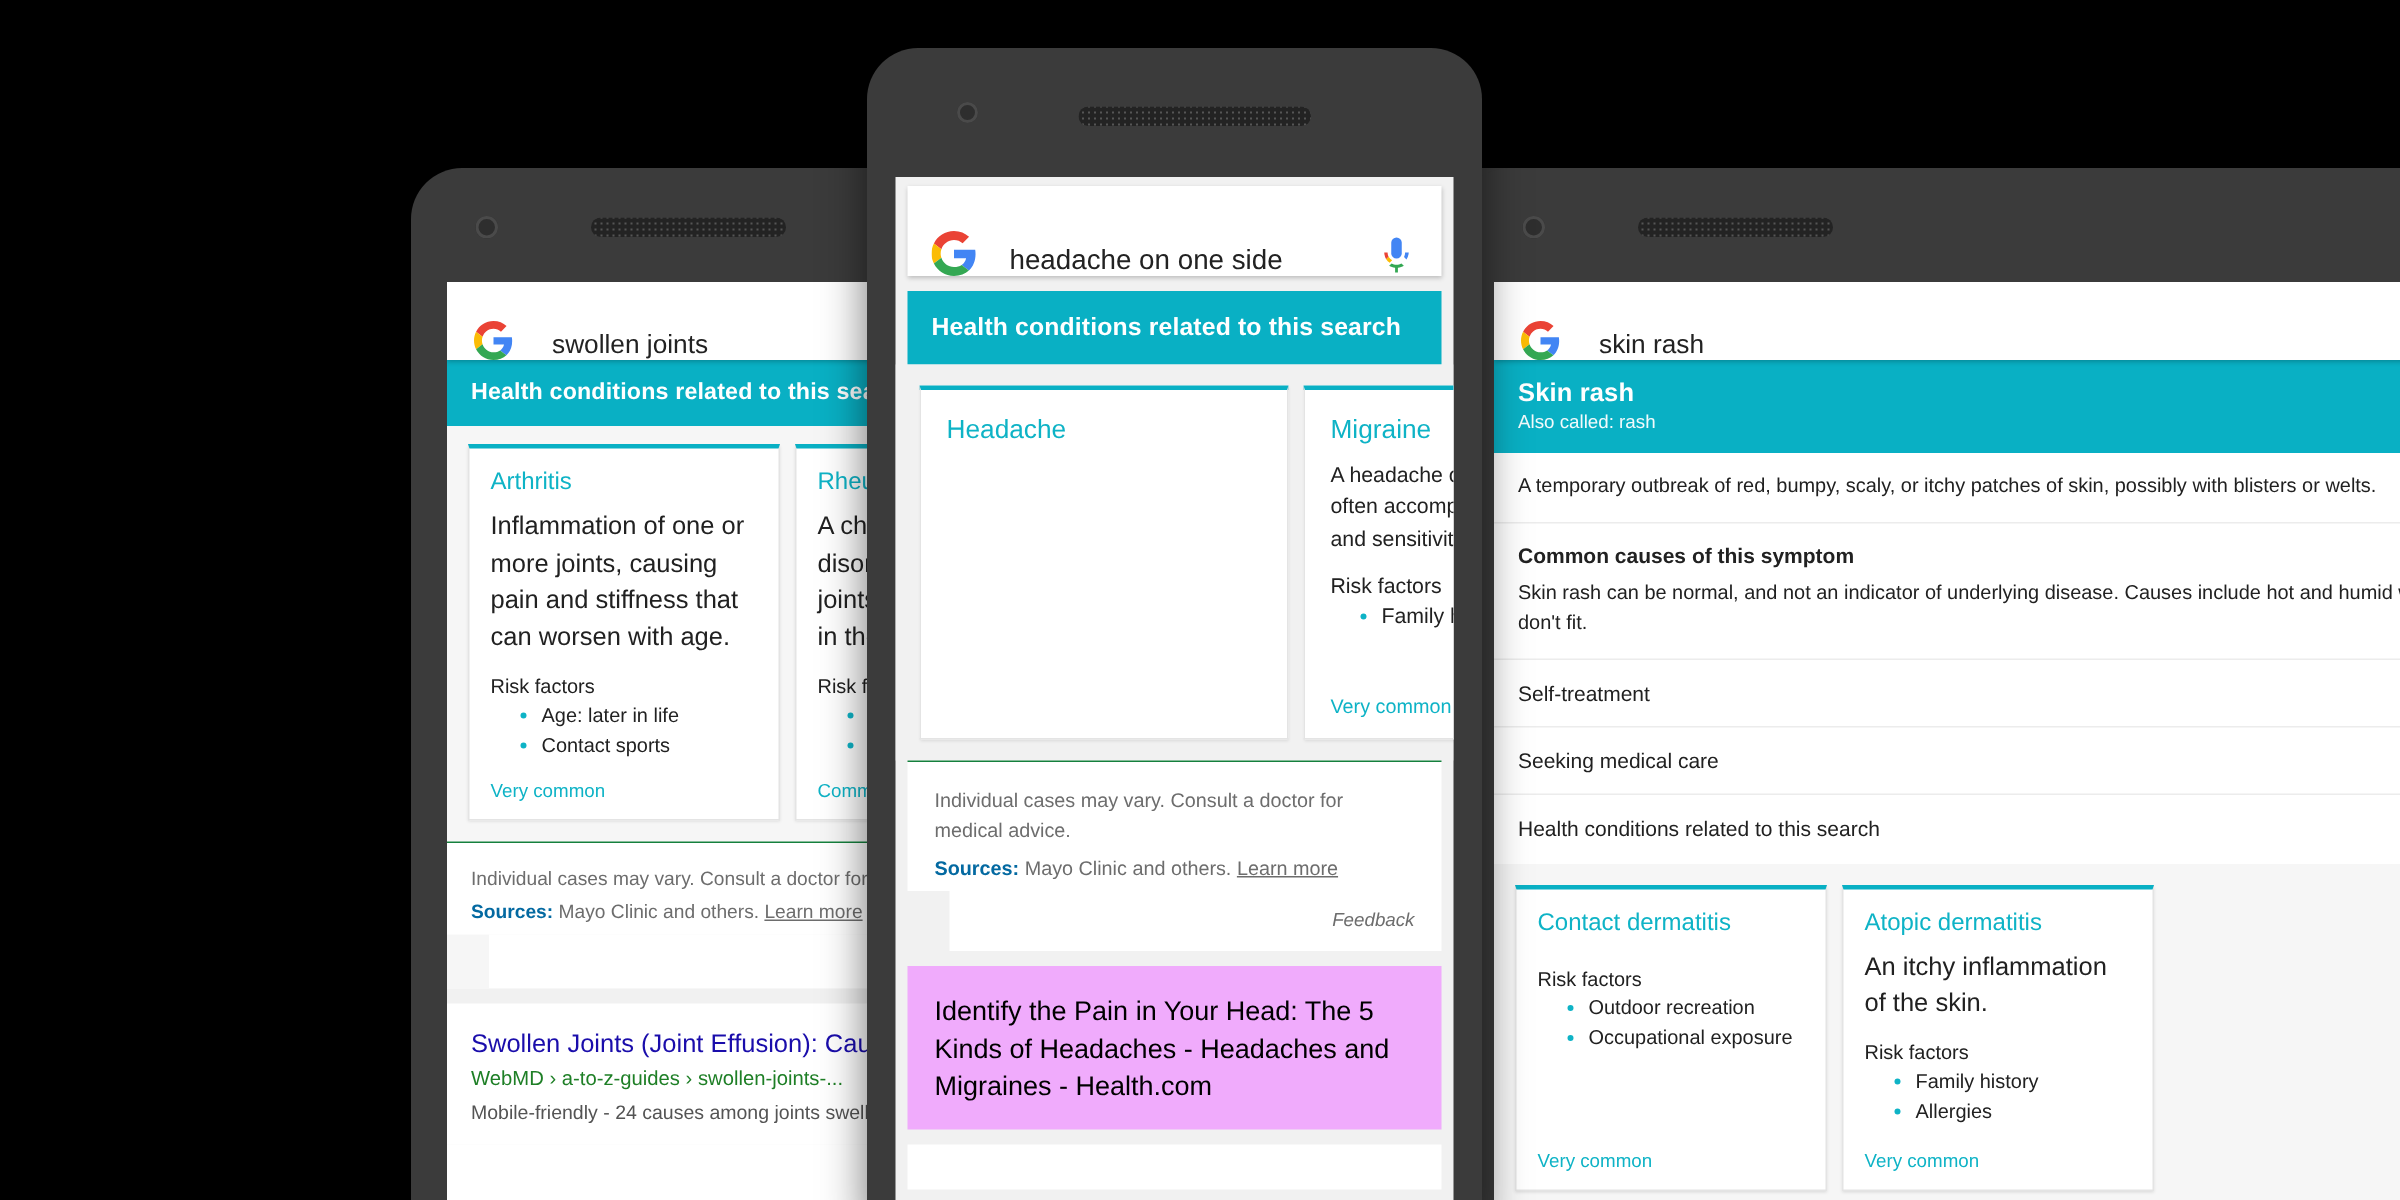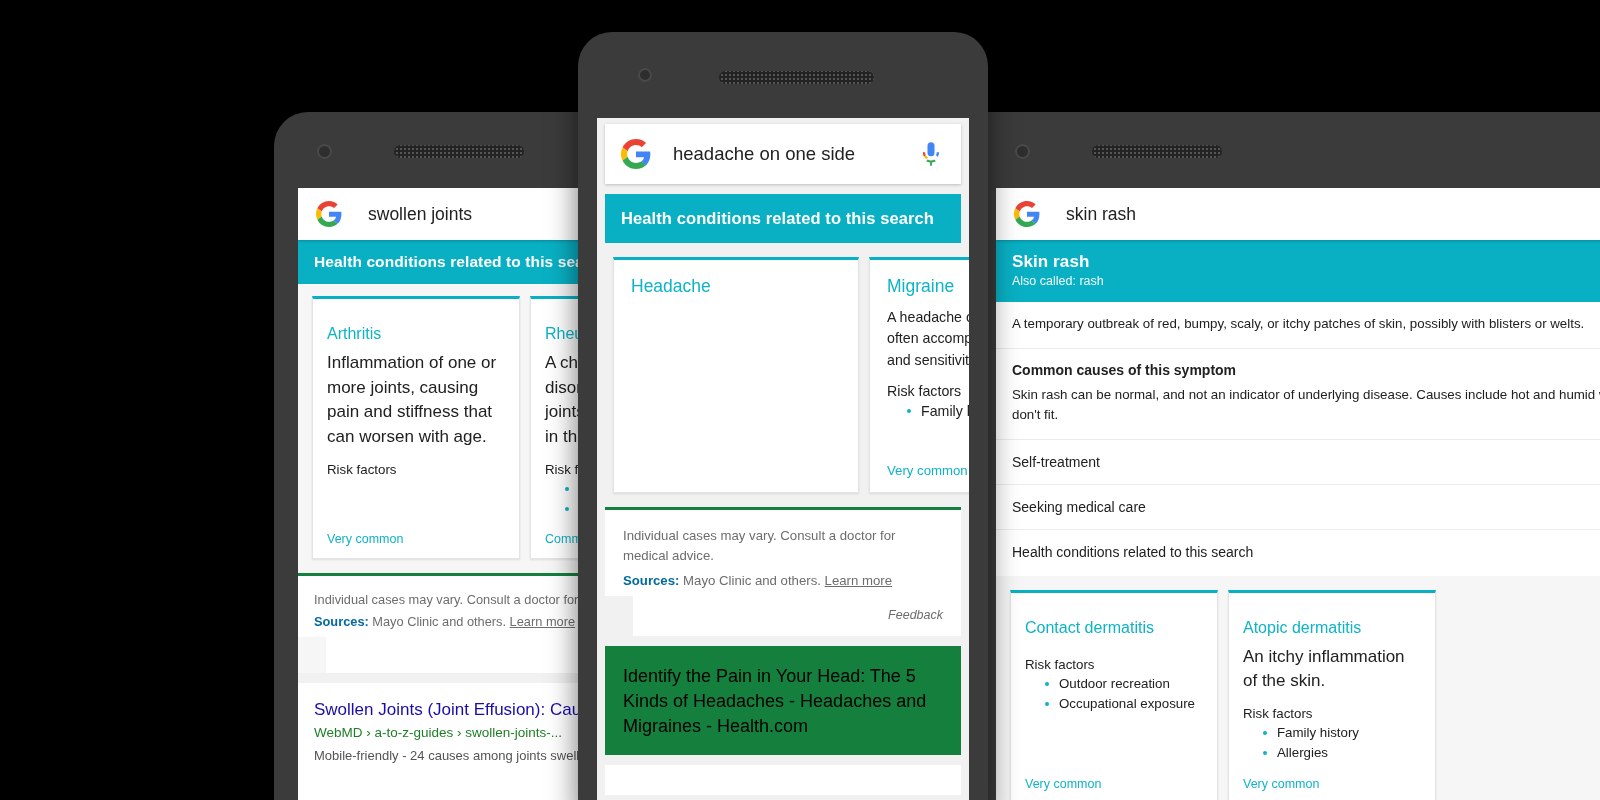--- a/index.html
+++ b/index.html
@@ -15,52 +15,52 @@
   .phone.rounded-top{border-top-left-radius:34px;border-top-right-radius:34px;}
   .bezel-top{position:absolute;left:0;right:0;top:0;height:76px;}
   .camera{position:absolute;width:15px;height:15px;border-radius:50%;
           background:#2e2e2e;box-shadow:inset 0 0 0 2px #4a4a4a;}
   .speaker{position:absolute;height:13px;border-radius:7px;background:#232323;
            background-image:radial-gradient(#555 0.8px,transparent 0.9px);
            background-size:4px 4px;background-position:1px 2px;}
   .screen{position:absolute;background:#ffffff;overflow:hidden;}
 
   
-  .searchbar{background:#fff;display:flex;align-items:center;height:52px;
+  .searchbar{background:#fff;display:flex;align-items:flex-end;height:52px;
              box-shadow:0 1px 3px rgba(0,0,0,.22);position:relative;}
   .g-logo{width:26px;height:26px;margin-left:18px;flex:none;position:relative;}
   .q-text{flex:1;margin-left:26px;font-size:17.5px;color:#222;white-space:nowrap;
           overflow:hidden;}
   .mic{width:26px;height:26px;margin-right:18px;flex:none;}
 
   
   .panel{background:#f6f6f6;}
   .teal-header{background:#09b0c4;color:#fff;font-weight:bold;display:flex;
                align-items:center;}
   .teal-header .th-title{font-size:15.5px;letter-spacing:.1px;}
   .teal-sub{font-size:12.5px;font-weight:normal;opacity:.95;margin-top:2px;}
 
   .cards-row{display:flex;gap:10px;padding:12px 10px 14px 14px;background:#f6f6f6;
              align-items:stretch;}
   .ccard{background:#fff;border:1px solid #e4e4e4;border-top:3px solid #09b0c4;
          box-shadow:0 1px 2px rgba(0,0,0,.10);display:flex;flex-direction:column;
          flex:none;justify-content:center;}
-  .ccard-inner{padding:26px 14px 12px 14px;display:flex;flex-direction:column;
+  .ccard-inner{padding:14px 14px 12px 14px;display:flex;flex-direction:column;
                height:100%;box-sizing:border-box;}
   .ccard h3{margin:0 0 8px 0;font-size:16px;font-weight:normal;color:#0eb3c6;}
   .ccard p{margin:0;font-size:17px;line-height:1.45;color:#212121;}
   .rf-label{margin-top:12px;font-size:13.3px;color:#212121;}
   .rf-list{margin:2px 0 0 0;padding-left:20px;list-style:none;}
   .rf-list li{font-size:13.3px;color:#212121;line-height:1.5;position:relative;
               padding-left:14px;}
   .rf-list li:before{content:"";position:absolute;left:0;top:8px;width:4px;height:4px;
               border-radius:50%;background:#0eb3c6;}
   .prevalence{margin-top:auto;padding-top:14px;font-size:12.5px;color:#0eb3c6;}
 
-  .disclaimer{background:#fff;border-top:3px solid #15803d;padding:14px 16px 8px 16px;}
+  .disclaimer{background:#fff;border-top:1px solid #15803d;padding:14px 16px 8px 16px;}
   .disclaimer .d1{font-size:12.8px;color:#6d6d6d;line-height:1.55;}
   .disclaimer .d2{font-size:12.8px;color:#6d6d6d;margin-top:4px;}
   .disclaimer .d2 b{color:#0369a1;}
   .disclaimer a{color:#6d6d6d;}
   .feedback{text-align:right;font-style:italic;font-size:12px;color:#6d6d6d;
             padding:10px 16px 12px 16px;background:#fff;margin-left:28px;}
 
   .result{background:#fff;padding:16px 16px 14px 16px;border-top:10px solid #f1f1f1;}
   .result .r-title{color:#1a0dab;font-size:17px;line-height:1.35;}
   .result .r-url{color:#1e7f26;font-size:13.5px;margin-top:3px;white-space:nowrap;}
@@ -113,20 +113,24 @@
         <div class="teal-header" style="padding:13px 16px;">
           <span class="th-title">Health conditions related to this search</span>
         </div>
 
         <div class="cards-row">
           <div class="ccard" style="width:206px;min-height:234px;">
             <div class="ccard-inner">
               <h3>Arthritis</h3>
               <p>Inflammation of one or more joints, causing pain and stiffness that can worsen with age.</p>
               <div class="rf-label">Risk factors</div>
+              <ul class="rf-list">
+                <li>Age: later in life</li>
+                <li>Contact sports</li>
+              </ul>
               <div class="prevalence">Very common</div>
             </div>
           </div>
           <div class="ccard" style="width:206px;min-height:234px;">
             <div class="ccard-inner">
               <h3>Rheumatoid arthritis</h3>
               <p>A chronic inflammatory disorder affecting many joints, including those in the hands and feet.</p>
               <div class="rf-label">Risk factors</div>
               <ul class="rf-list">
                 <li>Age: middle age</li>
@@ -286,20 +290,20 @@
           <div class="d1" style="font-size:13.2px;">Individual cases may vary. Consult a doctor for medical advice.</div>
           <div class="d2" style="font-size:13.2px;margin-top:6px;">
             <b>Sources:</b>
             <span>Mayo Clinic and others.</span>
             <a href="#">Learn more</a>
           </div>
         </div>
         <div class="feedback" style="padding:12px 18px 14px 18px;font-size:12.5px;">Feedback</div>
       </div>
 
-      <div style="margin:10px 8px 0 8px;background:#15803d;padding:18px 18px 16px 18px;">
+      <div style="margin:10px 8px 0 8px;background:#f0abfc;padding:18px 18px 16px 18px;">
         <div class="r-title" style="font-size:18px;line-height:1.4;">Identify the Pain in Your Head: The 5 Kinds of Headaches - Headaches and Migraines - Health.com</div>
       </div>
       <div style="margin:10px 8px 0 8px;background:#fff;height:30px;"></div>
     </div>
   </div>
 
 </div>
 
 </body></html>

